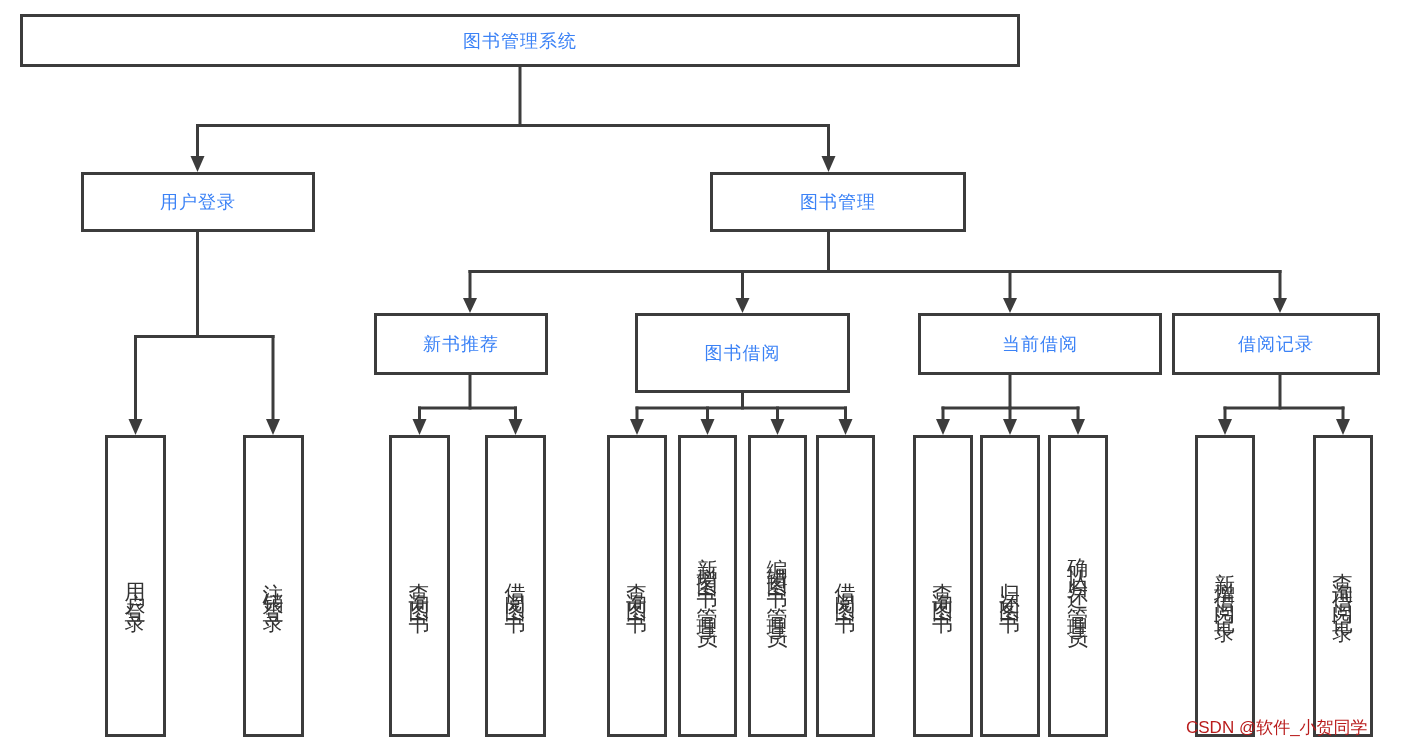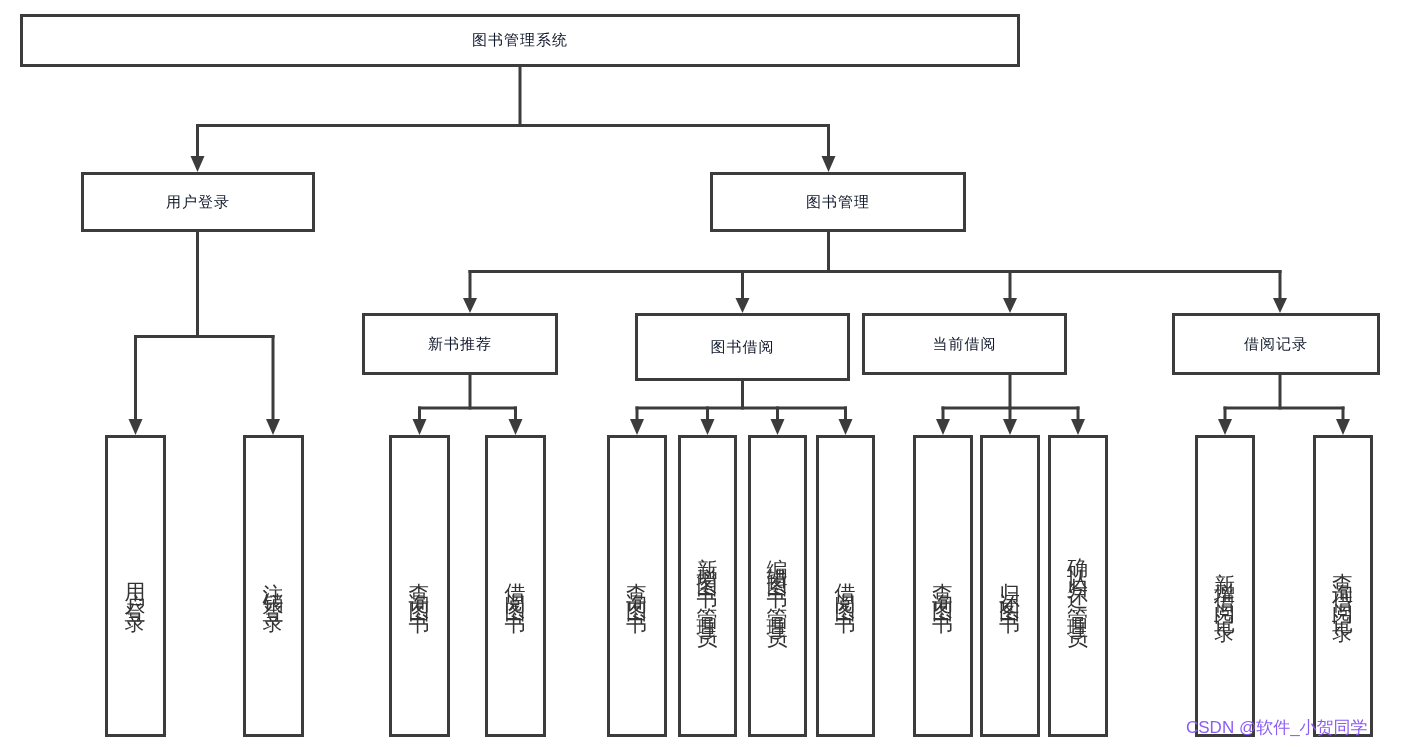--- a/index.html
+++ b/index.html
@@ -5,28 +5,28 @@
   html,body{margin:0;padding:0;background:#ffffff;}
   #canvas{
     position:relative;width:1405px;height:747px;background:#ffffff;overflow:hidden;
     font-family:"Liberation Sans","DejaVu Sans",sans-serif;color:#333333;
   }
   #lines{position:absolute;left:0;top:0;width:1405px;height:747px;}
   .box{
     position:absolute;box-sizing:border-box;border:3px solid #3c3c3c;background:#ffffff;
     display:flex;align-items:center;justify-content:center;text-align:center;
   }
-  .box.h span{font-size:15px;letter-spacing:1px;color:#0f172a;}
+  .box.h span{font-size:18px;letter-spacing:1px;color:#3b82f6;}
   .box.v span{
     writing-mode:vertical-rl;text-orientation:mixed;
     font-size:21px;letter-spacing:10px;line-height:1;color:#333333;
   }
   #watermark{
     position:absolute;left:1186px;top:716px;width:215px;
-    font-size:17px;color:#8b5cf6;white-space:nowrap;z-index:5;
+    font-size:17px;color:#b91c1c;white-space:nowrap;z-index:5;
   }
 </style>
 </head>
 <body>
 
 <div id="canvas">
 
   <svg id="lines" viewBox="0 0 1405 747" xmlns="http://www.w3.org/2000/svg">
     <g stroke="#3c3c3c" stroke-width="3" fill="none">
 
@@ -95,27 +95,27 @@
     <span>图书管理系统</span>
   </div>
 
   <div class="box h" style="left:81px;top:172px;width:234px;height:60px">
     <span>用户登录</span>
   </div>
   <div class="box h" style="left:710px;top:172px;width:256px;height:60px">
     <span>图书管理</span>
   </div>
 
-  <div class="box h" style="left:362px;top:313px;width:196px;height:62px">
+  <div class="box h" style="left:374px;top:313px;width:174px;height:62px">
     <span>新书推荐</span>
   </div>
-  <div class="box h" style="left:635px;top:313px;width:215px;height:68px">
+  <div class="box h" style="left:635px;top:313px;width:215px;height:80px">
     <span>图书借阅</span>
   </div>
-  <div class="box h" style="left:862px;top:313px;width:205px;height:62px">
+  <div class="box h" style="left:918px;top:313px;width:244px;height:62px">
     <span>当前借阅</span>
   </div>
   <div class="box h" style="left:1172px;top:313px;width:208px;height:62px">
     <span>借阅记录</span>
   </div>
 
   <div class="box v" style="left:105px;top:435px;width:61px;height:302px">
     <span>用户登录</span>
   </div>
   <div class="box v" style="left:243px;top:435px;width:61px;height:302px">

